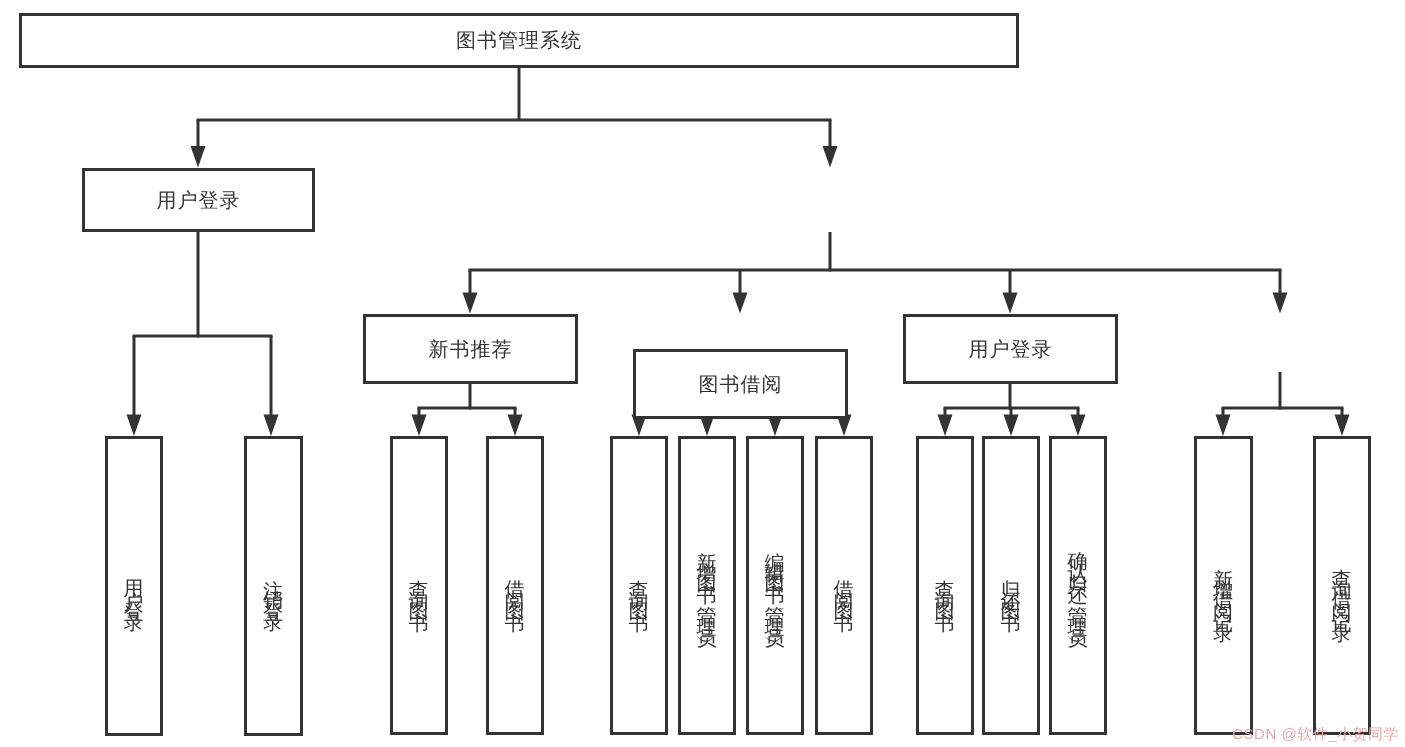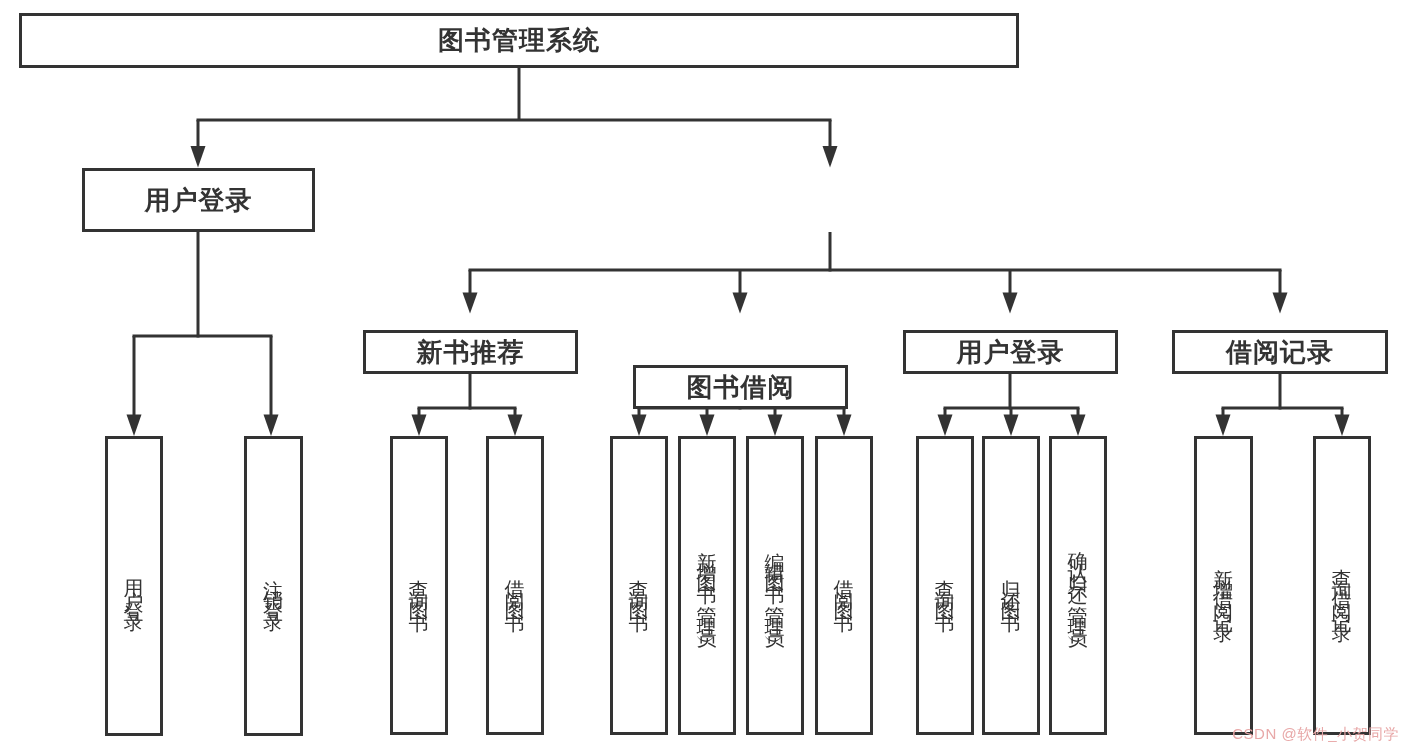--- a/index.html
+++ b/index.html
@@ -41,26 +41,25 @@
     position: absolute;
     box-sizing: border-box;
     border: 3px solid var(--line);
     background: var(--box-bg);
     display: flex;
     align-items: center;
     justify-content: center;
     color: var(--text);
   }
   .h-node span {
-    font-size: 26px;
+    font-size: 20px;
     letter-spacing: 1px;
     white-space: nowrap;
-    font-weight: bold;
-  }
-  .group { top: 330px; height: 44px; }
+  }
+  .group { top: 314px; height: 70px; }
   .leaf  { top: 436px; height: 299px; }
   .vtext {
     writing-mode: vertical-lr;
     text-orientation: mixed;
     font-size: 20px;
     line-height: 1;
     letter-spacing: 11px;
   }
   .watermark {
     position: absolute;
@@ -171,23 +170,20 @@
 
   <div class="node h-node group" style="left:363px; width:215px;">
     <span>新书推荐</span>
   </div>
   <div class="node h-node group" style="left:633px; width:215px;margin-top:35px;">
     <span>图书借阅</span>
   </div>
   <div class="node h-node group" style="left:903px; width:215px;">
     <span>用户登录</span>
   </div>
-  <div class="node h-node group" style="left:1172px; width:216px;">
-    <span>借阅记录</span>
-  </div>
 
   <div class="node leaf" style="left:390px; width:58px;">
     <span class="vtext">查询图书</span>
   </div>
   <div class="node leaf" style="left:486px; width:58px;">
     <span class="vtext">借阅图书</span>
   </div>
 
   <div class="node leaf" style="left:610px; width:58px;">
     <span class="vtext">查询图书</span>

